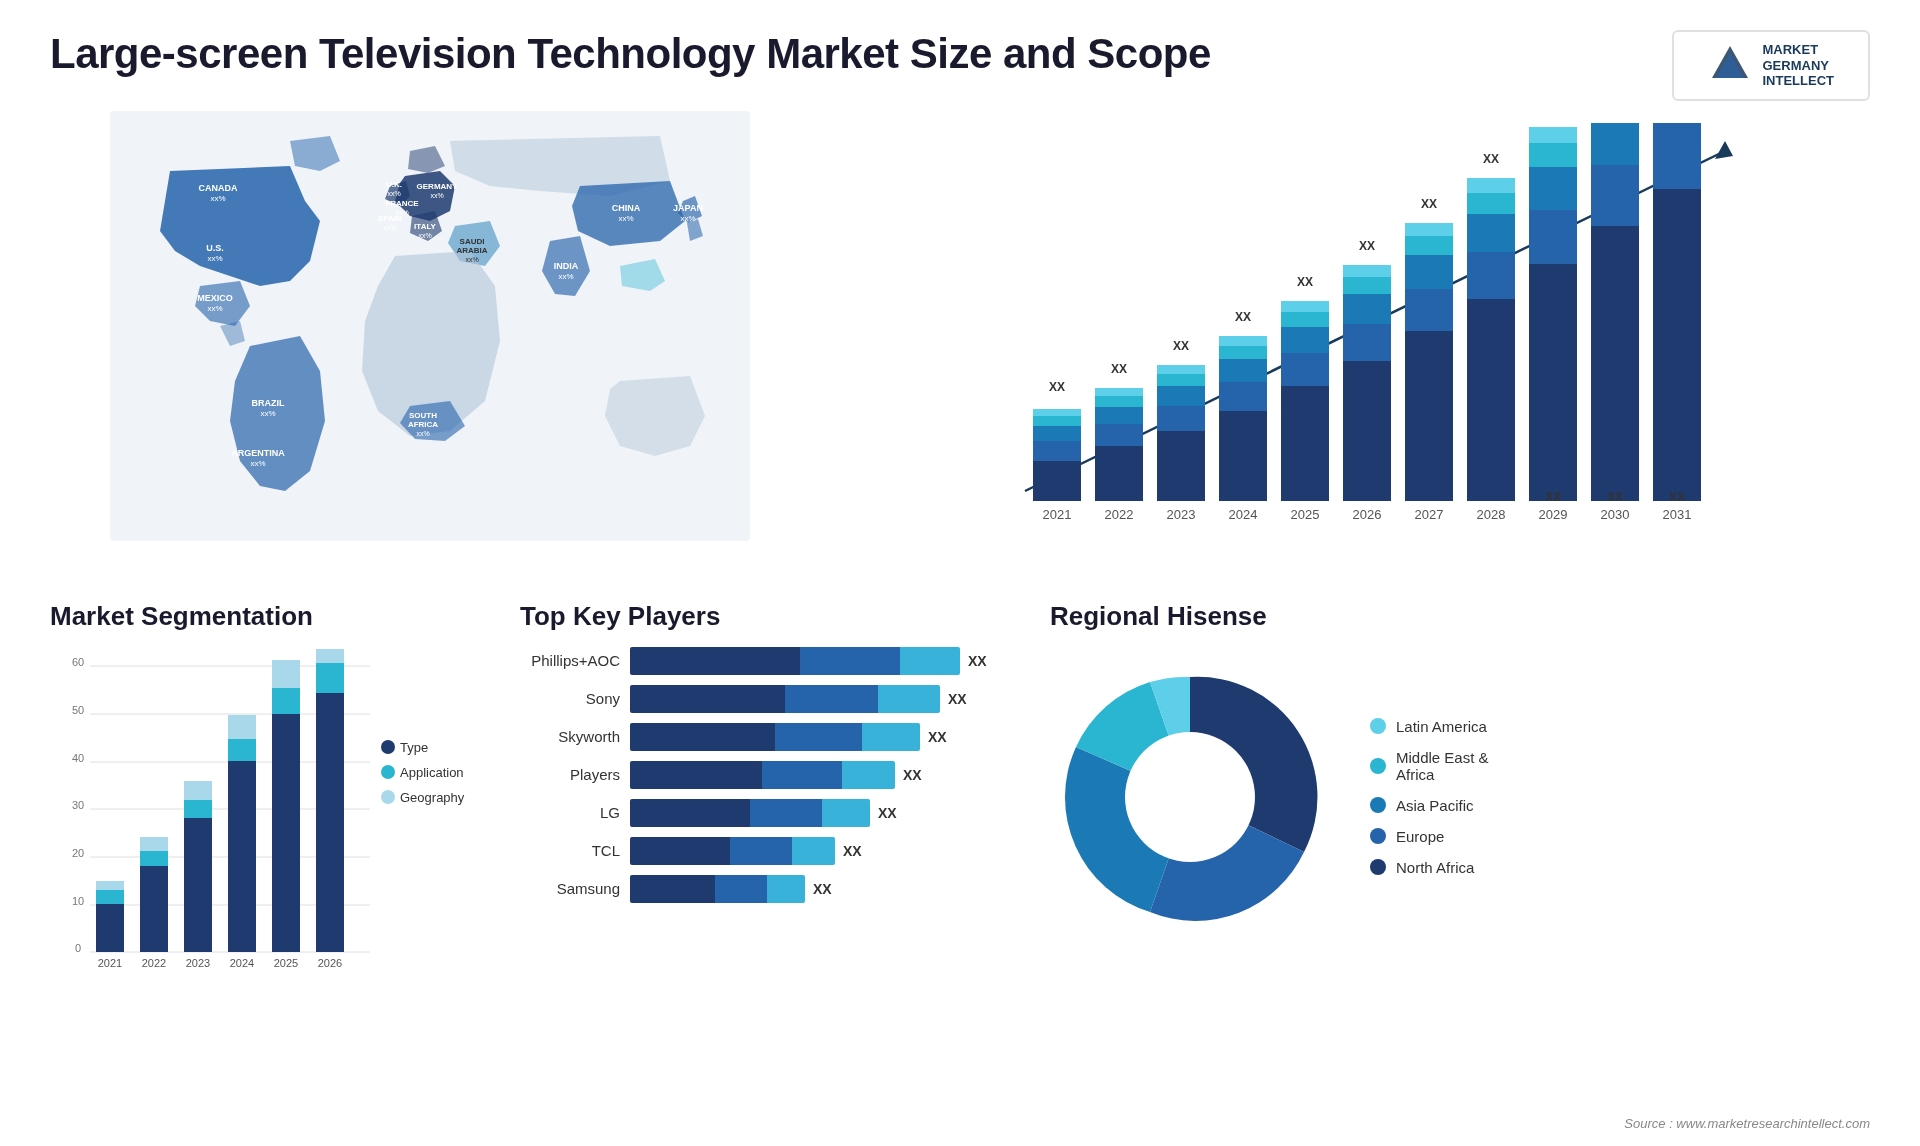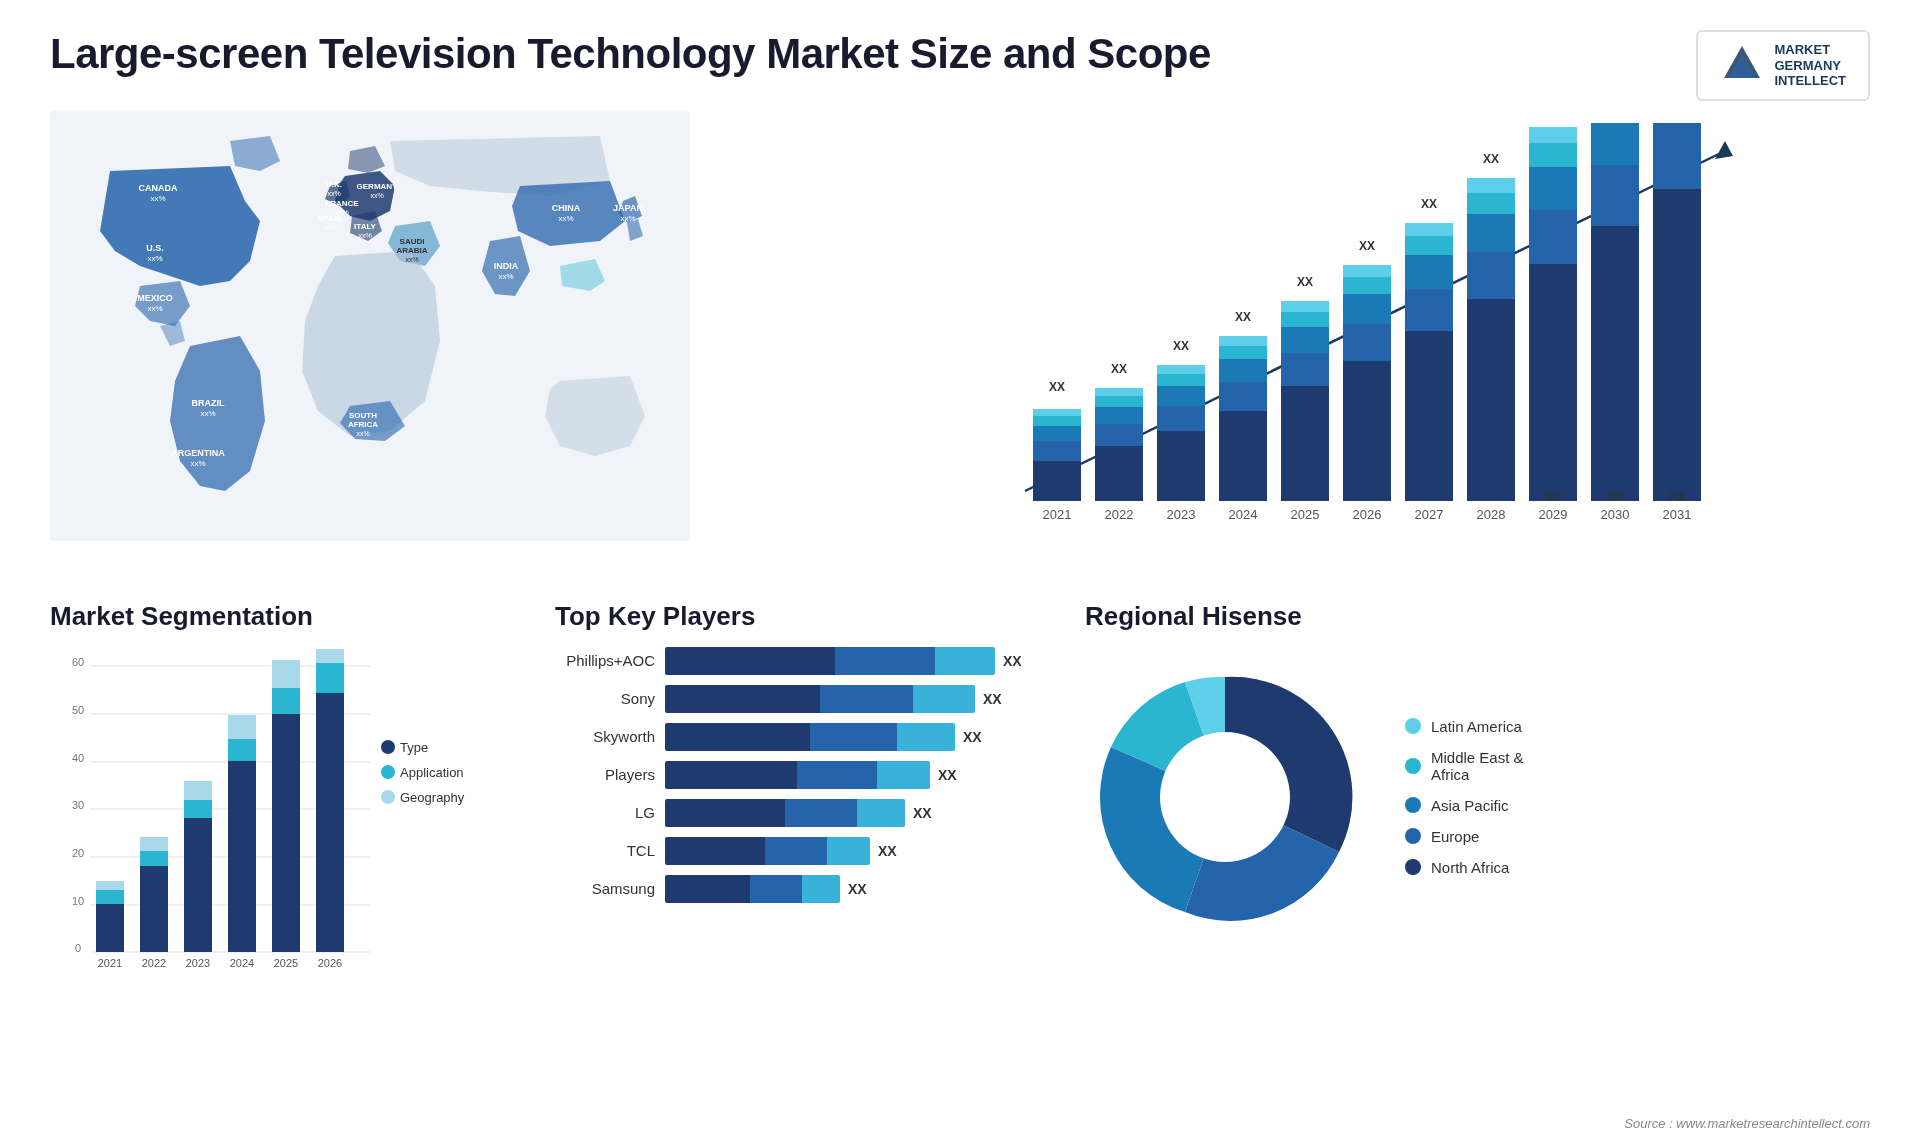--- a/index.html
+++ b/index.html
@@ -27,21 +27,21 @@
     }
     .logo-area {
       display: flex;
       flex-direction: column;
       align-items: center;
     }
     .logo-box {
       background: #fff;
       border: 2px solid #e0e0e0;
       border-radius: 6px;
-      padding: 10px 22px;
+      padding: 10px 34px;
       display: flex;
       align-items: center;
       gap: 10px;
     }
     .logo-icon {
       width: 45px;
       height: 45px;
     }
     .logo-text {
       display: flex;
@@ -62,20 +62,21 @@
 
     
     .map-section {
       flex: 0 0 640px;
       position: relative;
     }
     .map-container {
       width: 760px;
       height: 450px;
       position: relative;
+      text-align: center;
     }
 
     
     .bar-chart-section {
       flex: 1;
       position: relative;
       padding-top: 10px;
     }
     .bar-chart-area {
       width: 100%;
@@ -98,21 +99,20 @@
     .section-title {
       font-size: 26px;
       font-weight: 700;
       color: #1a1a2e;
       margin-bottom: 15px;
     }
 
     
     .players-section {
       flex: 0 0 500px;
-      margin-left: 35px;
     }
     .players-chart {
       margin-top: 10px;
     }
     .player-row {
       display: flex;
       align-items: center;
       margin-bottom: 10px;
       gap: 10px;
     }

